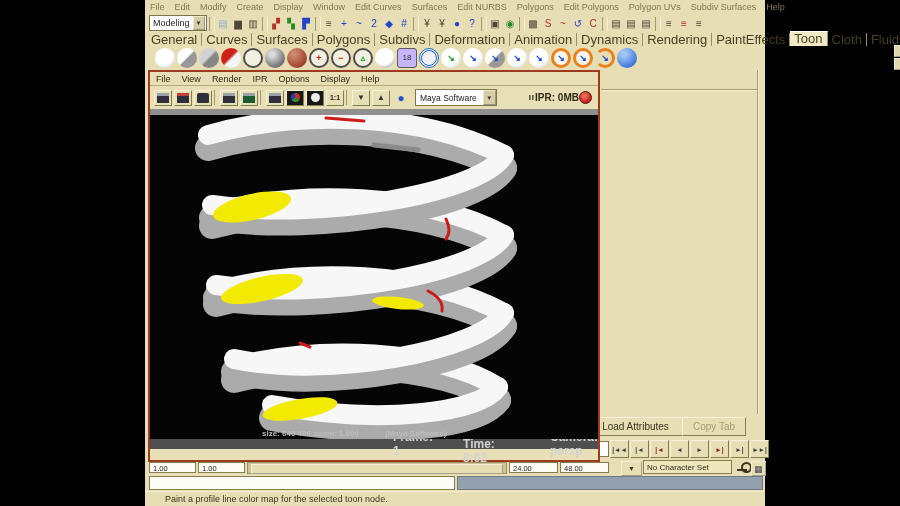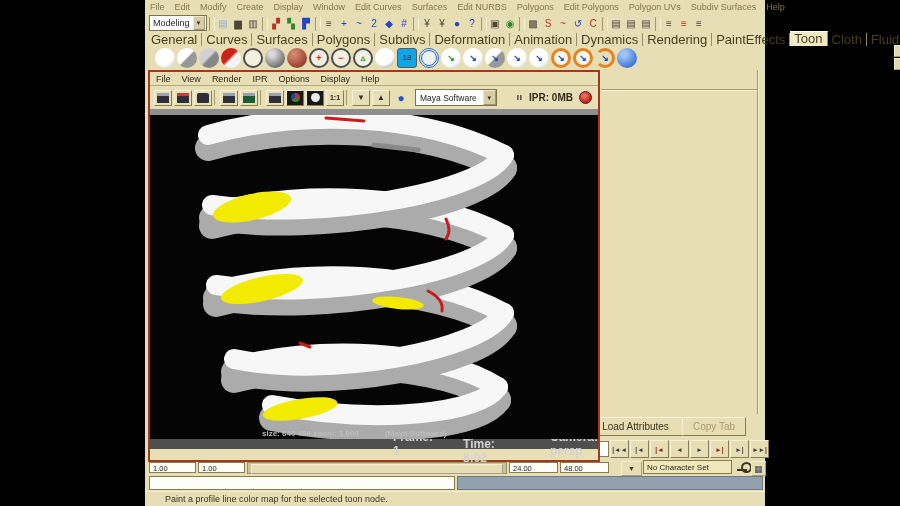--- a/index.html
+++ b/index.html
@@ -35,21 +35,21 @@
   .shelf-icon{width:20px;height:20px;border-radius:50%;position:relative;display:flex;align-items:center;
               justify-content:center;box-sizing:border-box;flex:none;}
   .ball-white{background:radial-gradient(circle at 35% 30%,#ffffff 55%,#c9c9c9);}
   .ball-half{background:linear-gradient(135deg,#ffffff 47%,#989898 53%);}
   .ball-half2{background:linear-gradient(135deg,#d2d2d2 45%,#868686 55%);}
   .ball-redwhite{background:linear-gradient(135deg,#cc2318 45%,#f4f4f4 55%);}
   .ball-ring{background:#f3f0e2;border:2px solid #4d4d4d;}
   .ball-dark{background:radial-gradient(circle at 35% 30%,#dcdcdc 12%,#3f3f3f);}
   .ball-darkred{background:radial-gradient(circle at 35% 30%,#d08a70 8%,#8c1e12);}
   .ball-blob{background:radial-gradient(circle at 42% 35%,#ffffff 55%,#6f6f6f);}
-  .ball-frame18{border-radius:3px;background:#0ea5e9;border:1px solid #5a5a5a;text-align:center;}
+  .ball-frame18{border-radius:3px;background:#c4b5fd;border:1px solid #5a5a5a;text-align:center;}
   .ball-rings-blue{background:#eef0f4;border:3px double #2268cc;}
   .ball-oring{background:#f8f6ee;border:3px solid #e8821e;}
   .ball-oarc{background:transparent;border:3px solid #e8821e;border-left-color:transparent;}
   .ball-blue{background:radial-gradient(circle at 35% 30%,#9cc4f5 15%,#1450c8);}
   .si-glyph{position:absolute;font-size:9px;font-weight:bold;color:#333;}
   .ball-frame18 .si-glyph{font-size:8px;font-weight:normal;}
   .g-red .si-glyph{color:#cf1212;} .g-green .si-glyph{color:#1d9a2d;} .g-blue .si-glyph{color:#1848d2;}
   .shelf-scroll{position:absolute;left:604px;top:-1px;display:flex;flex-direction:column;gap:1px;}
   .shelf-scroll span{width:13px;height:10px;background:#e0d7ae;border:1px outset #f4eecd;font-size:6px;
               display:flex;align-items:center;justify-content:center;color:#4a4536;}
@@ -110,21 +110,21 @@
   .chan::before{content:"";width:9px;height:9px;border-radius:50%;}
   .chan-rgb::before{background:conic-gradient(#c23326 0 33%,#2d8a35 33% 66%,#2f3bb4 66%);}
   .chan-alpha::before{background:#ececec;}
   .ratio{font-weight:bold;}
   .bucket{color:#333;font-size:8px;}
   .ballicon{color:#2255cc;font-size:12px;background:transparent;border-color:transparent;}
   #rv-dropdown{display:flex;align-items:center;height:15px;margin-left:3px;background:#fff;
                border:1px solid #7d744a;font-size:8.5px;color:#222;padding-left:4px;}
   #rv-dropdown .arrow{width:11px;height:13px;margin-left:6px;background:#d6cda6;border:1px outset #efe8c6;
                font-size:6px;display:flex;align-items:center;justify-content:center;color:#333;}
-  #rv-right{margin-left:auto;display:flex;align-items:center;gap:6px;padding-right:2px;}
+  #rv-right{margin-left:auto;display:flex;align-items:center;padding-right:2px;}
   #pause-label{font-size:8px;font-weight:bold;color:#2f2a15;letter-spacing:1px;}
   #ipr-label{font-size:10px;font-weight:bold;color:#2f2a15;}
   #ipr-stop{width:11px;height:11px;border-radius:50%;background:radial-gradient(circle at 40% 35%,#f07060 10%,#c02014 70%,#7e1008);border:1px solid #5e0c06;}
   #rv-gray-strip{height:6px;background:#8f8f8f;}
   #rv-image{position:relative;height:324px;background:#050505;overflow:hidden;}
   #rv-size-line{position:absolute;left:0;right:0;bottom:0;height:11px;display:flex;gap:26px;
                 padding-left:112px;font-size:8px;font-weight:bold;color:#bdbdbd;align-items:center;}
   #rv-info-strip{height:10px;background:#4f4f4f;display:flex;gap:30px;padding-left:243px;
                  font-size:12px;font-weight:bold;color:#d2d2d2;align-items:center;}
   

